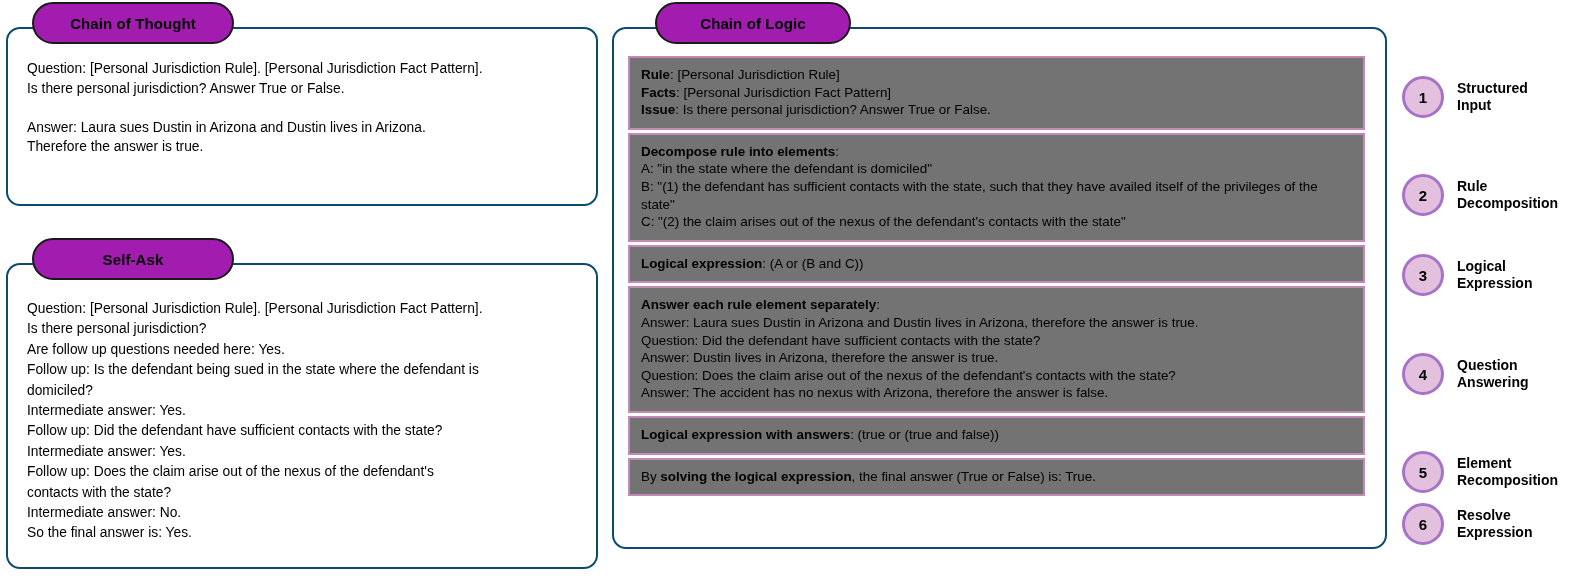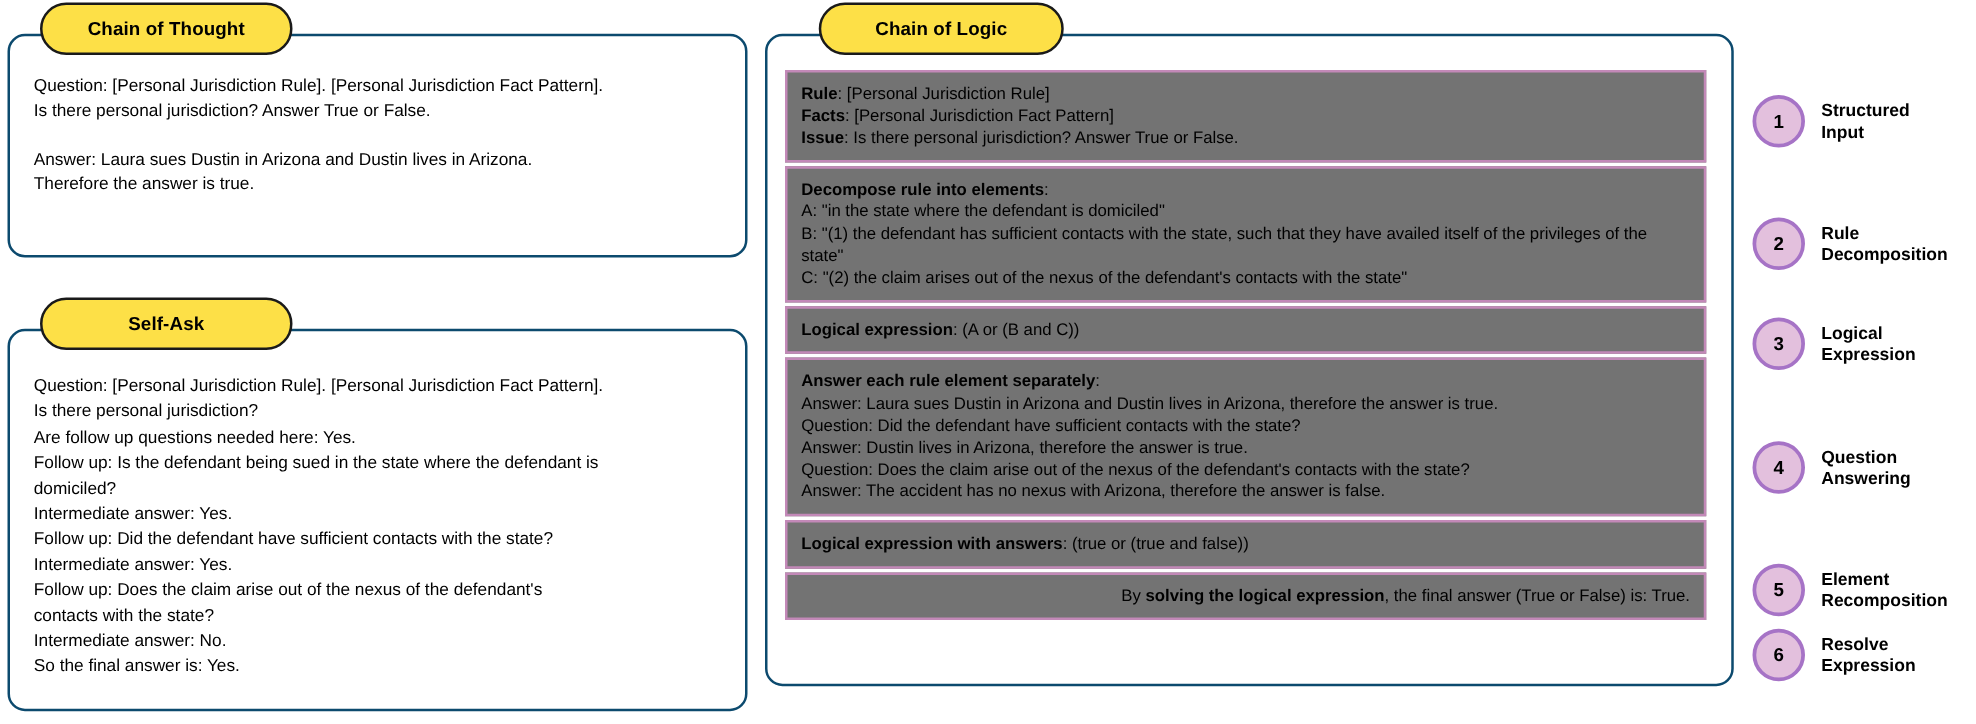--- a/index.html
+++ b/index.html
@@ -21,21 +21,21 @@
     position: absolute;
     border: 2px solid #0c4a6e;
     border-radius: 14px;
     background: #ffffff;
     box-sizing: border-box;
   }
   .tab {
     position: absolute;
     border: 2px solid #1a1a1a;
     border-radius: 999px;
-    background: #fde047;
+    background: #a21caf;
     display: flex;
     align-items: center;
     justify-content: center;
     font-weight: bold;
     font-size: 15px;
     letter-spacing: 0.1px;
     z-index: 5;
     box-sizing: border-box;
   }
 
@@ -68,21 +68,21 @@
   }
   .logic-block {
     border: 2px solid #c389b8;
     background: #737373;
     box-sizing: border-box;
     padding: 8px 11px 9px 11px;
     margin-bottom: 3px;
     font-size: 13.4px;
     line-height: 17.6px;
   }
-  .logic-block:last-child { margin-bottom: 0; text-align: right; }
+  .logic-block:last-child { margin-bottom: 0; }
   .logic-block .ln { display: block; white-space: normal; }
   .logic-block b { font-weight: bold; }
 
   
   .step {
     position: absolute;
     display: flex;
     align-items: center;
     gap: 13px;
   }

